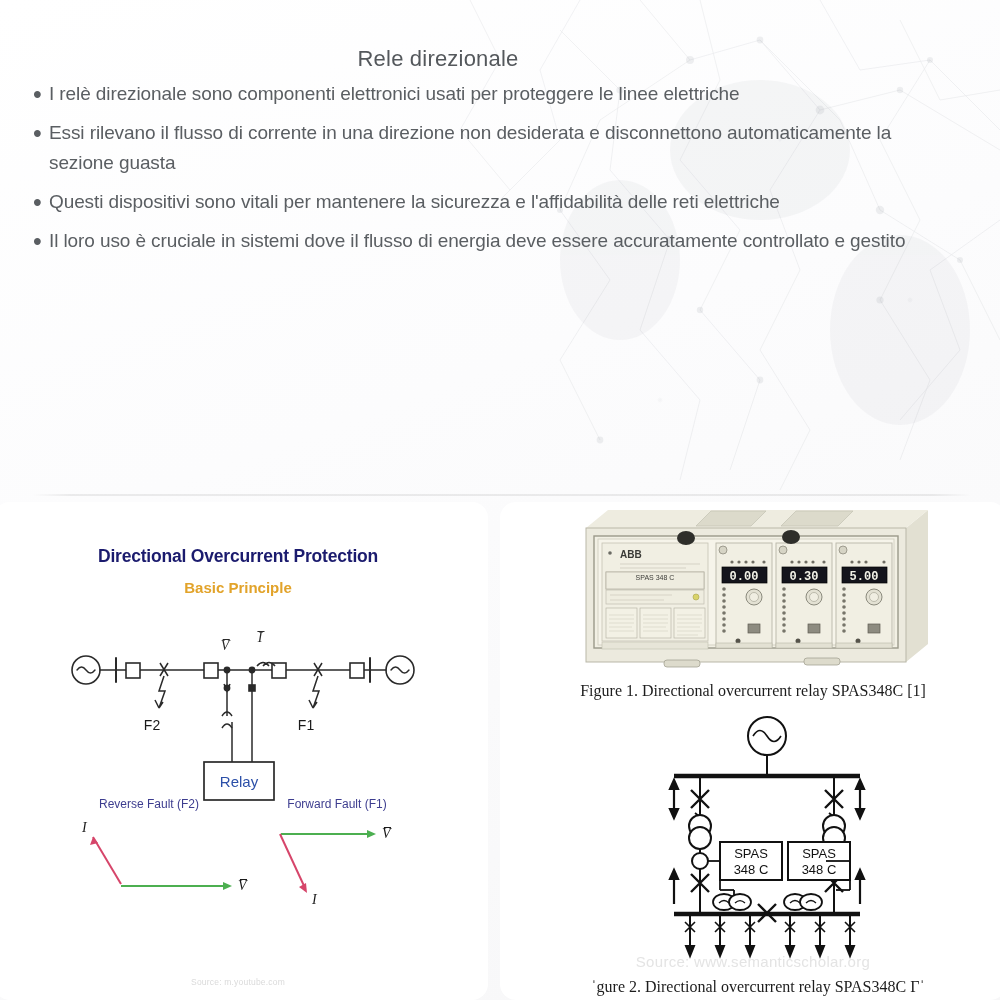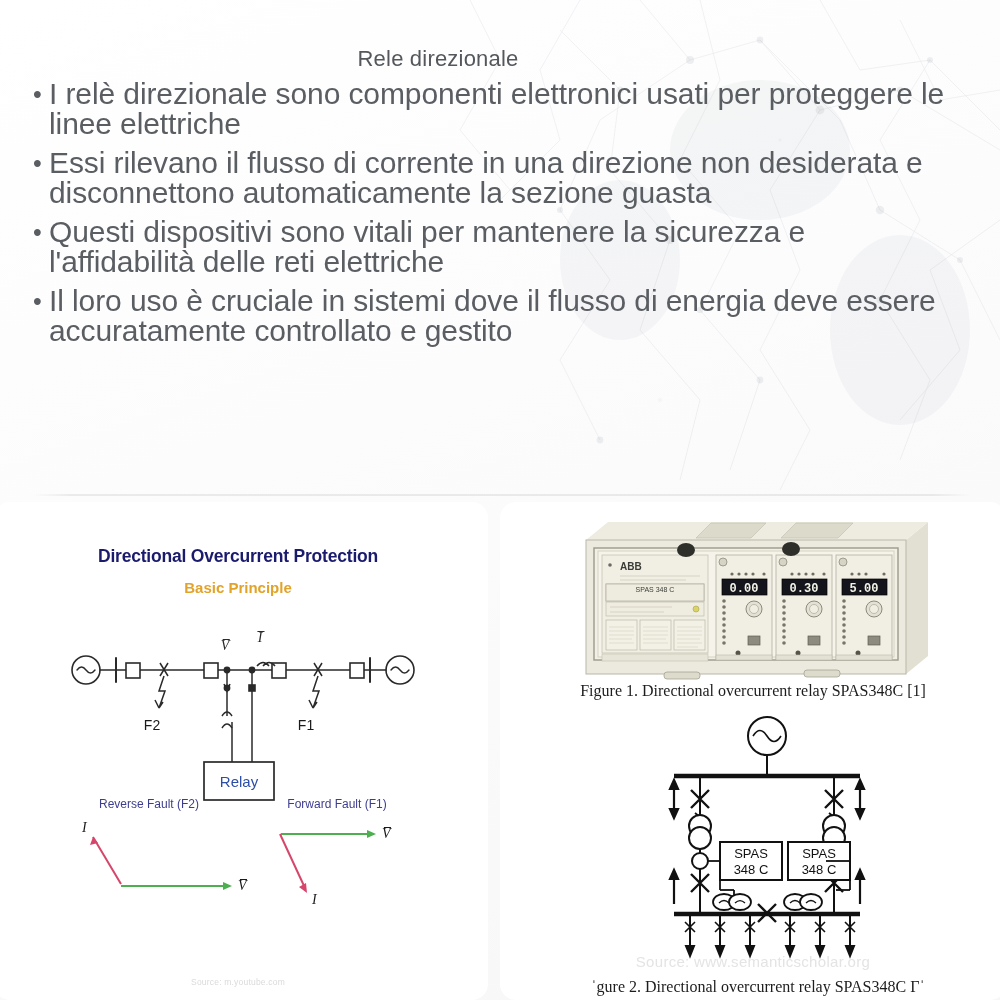--- a/index.html
+++ b/index.html
@@ -24,21 +24,21 @@
   #page-title{
     position:absolute;top:22px;left:0;width:876px;text-align:center;
     font-size:22px;color:#54585c;letter-spacing:.2px;font-weight:400;margin-top:24px;
   }
   #bullet-list{position:absolute;top:79px;left:33px;width:912px;}
   .bullet-row{display:flex;align-items:flex-start;margin-bottom:9px;}
   .bullet-dot{
     color:#5a5e62;font-size:25px;line-height:30px;width:16px;flex:0 0 16px;
   }
   .bullet-text{
-    color:#5a5e62;font-size:30px;line-height:30px;letter-spacing:-.1px;
+    color:#5a5e62;font-size:19px;line-height:30px;letter-spacing:-.1px;
     flex:1 1 auto;
   }
   #divider{
     position:absolute;left:33px;top:494px;width:938px;height:2px;z-index:3;
     background:linear-gradient(90deg,rgba(0,0,0,0) 0%,rgba(0,0,0,.07) 4%,rgba(0,0,0,.07) 96%,rgba(0,0,0,0) 100%);
     border-radius:2px;
   }
   
   #cards{position:absolute;left:0;top:502px;width:808px;height:498px;z-index:2;}
   .card{
@@ -57,21 +57,21 @@
     color:#e2a32a;font-size:15px;font-weight:bold;
   }
   #sld-wrap{position:absolute;top:110px;left:70px;width:360px;height:215px;}
   #phasor-wrap{position:absolute;top:292px;left:55px;width:390px;height:140px;}
   #left-source{
     position:absolute;bottom:13px;left:0;width:488px;text-align:center;
     color:#dadada;font-size:8.5px;letter-spacing:.2px;
   }
 
   
-  #relay-photo{position:absolute;top:12px;left:76px;width:358px;height:170px;}
+  #relay-photo{position:absolute;top:0;left:76px;width:358px;height:170px;}
   #fig1-caption{
     position:absolute;top:180px;left:0;width:506px;text-align:center;
     font-family:"Liberation Serif",serif;font-size:16px;color:#1d1d1d;
   }
   #sld2-wrap{position:absolute;top:212px;left:112px;width:310px;height:248px;}
   #fig2-caption{
     position:absolute;bottom:4px;left:10px;width:496px;text-align:center;
     font-family:"Liberation Serif",serif;font-size:16px;color:#1d1d1d;
     white-space:nowrap;overflow:hidden;
   }

